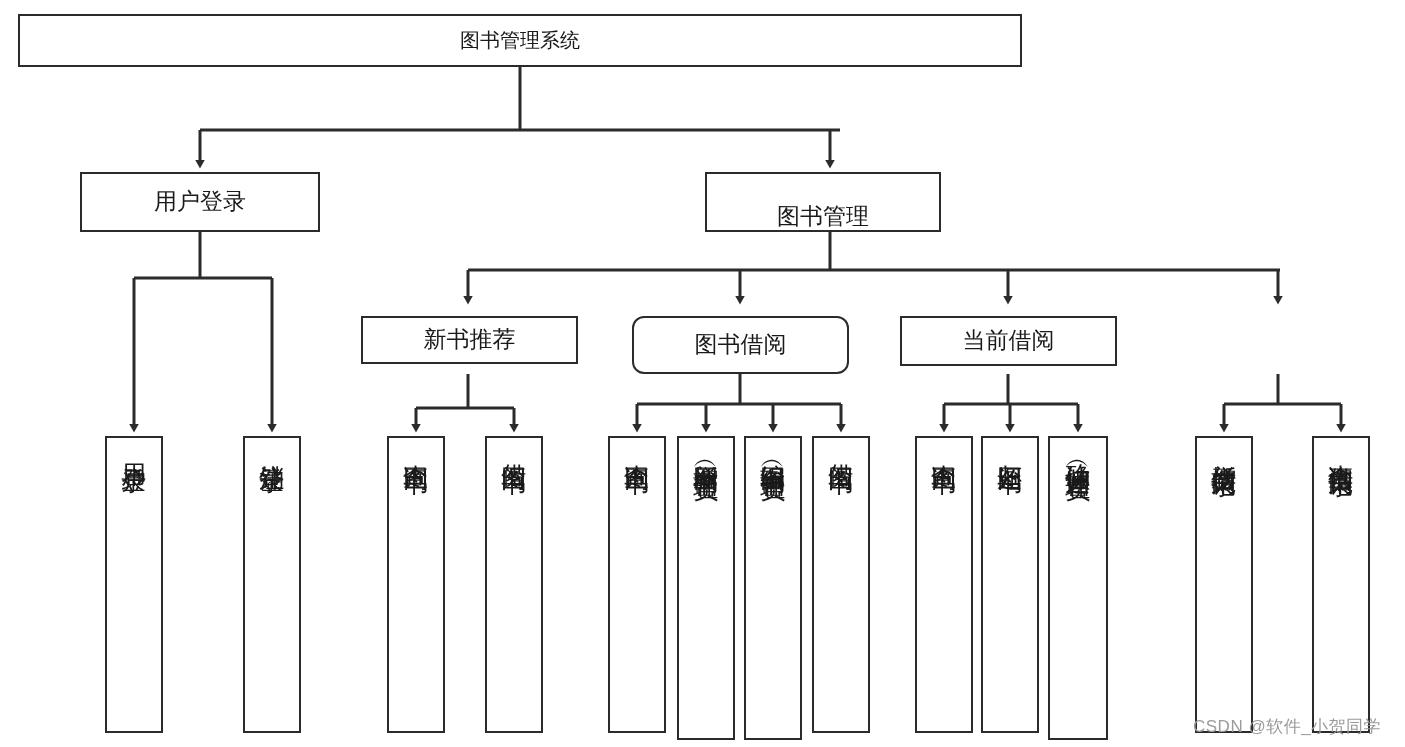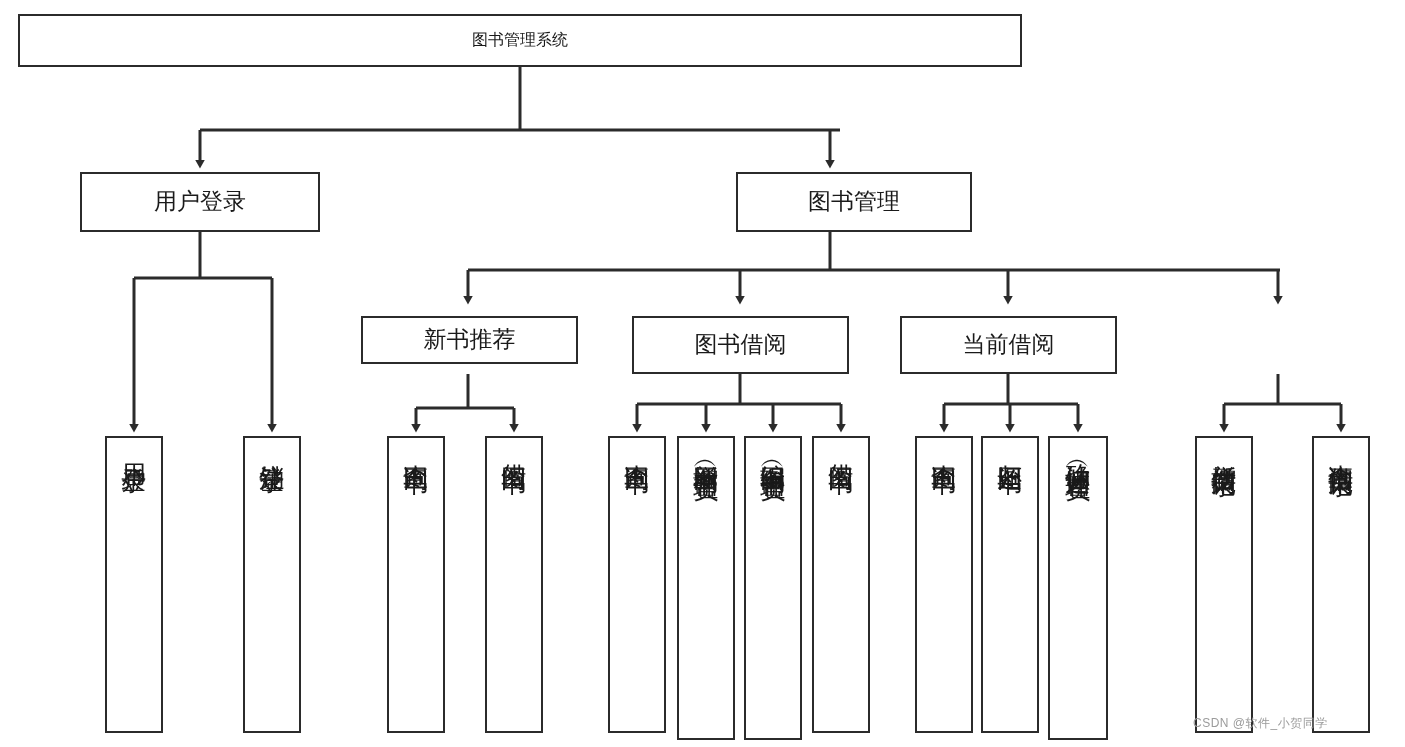--- a/index.html
+++ b/index.html
@@ -39,38 +39,38 @@
     display: block;
     text-align: center;
     line-height: 1.18;
   }
   
   .node.horiz .label {
     font-size: 23px;
     writing-mode: horizontal-tb;
   }
   .node.root .label {
-    font-size: 16px;
+    font-size: 20px;
   }
   
   .node.vert {
     align-items: flex-start;
     padding-top: 6px;
   }
   .node.vert .label {
     writing-mode: vertical-rl;
     text-orientation: upright;
     font-size: 25px;
     letter-spacing: 2px;
     line-height: 1.05;
   }
   .watermark {
     position: absolute;
     color: #9b9b9b;
-    font-size: 12px;
+    font-size: 17px;
     white-space: nowrap;
     letter-spacing: 0.5px;
   }
 </style>
 </head>
 <body>
 
 <div id="canvas">
 
   <svg class="edges" viewBox="0 0 1405 747" xmlns="http://www.w3.org/2000/svg">
@@ -123,31 +123,31 @@
     </g>
   </svg>
 
   <div class="node horiz root" style="left:18px; top:14px; width:1004px; height:53px;">
     <span class="label">图书管理系统</span>
   </div>
 
   <div class="node horiz" style="left:80px; top:172px; width:240px; height:60px;">
     <span class="label">用户登录</span>
   </div>
-  <div class="node horiz" style="left:736px; top:172px; width:236px; height:60px;">
+  <div class="node horiz" style="left:705px; top:172px; width:236px; height:60px;align-items:flex-end;">
     <span class="label">图书管理</span>
   </div>
 
   <div class="node horiz" style="left:361px; top:316px; width:217px; height:48px;">
     <span class="label">新书推荐</span>
   </div>
-  <div class="node horiz" style="left:632px; top:316px; width:217px; height:58px;">
+  <div class="node horiz" style="left:632px; top:316px; width:217px; height:58px;border-radius:12px;">
     <span class="label">图书借阅</span>
   </div>
-  <div class="node horiz" style="left:900px; top:316px; width:217px; height:58px;">
+  <div class="node horiz" style="left:900px; top:316px; width:217px; height:50px;">
     <span class="label">当前借阅</span>
   </div>
 
   <div class="node vert" style="left:105px; top:436px; width:58px; height:297px;">
     <span class="label">用户登录</span>
   </div>
   <div class="node vert" style="left:243px; top:436px; width:58px; height:297px;">
     <span class="label">注销登录</span>
   </div>
 

